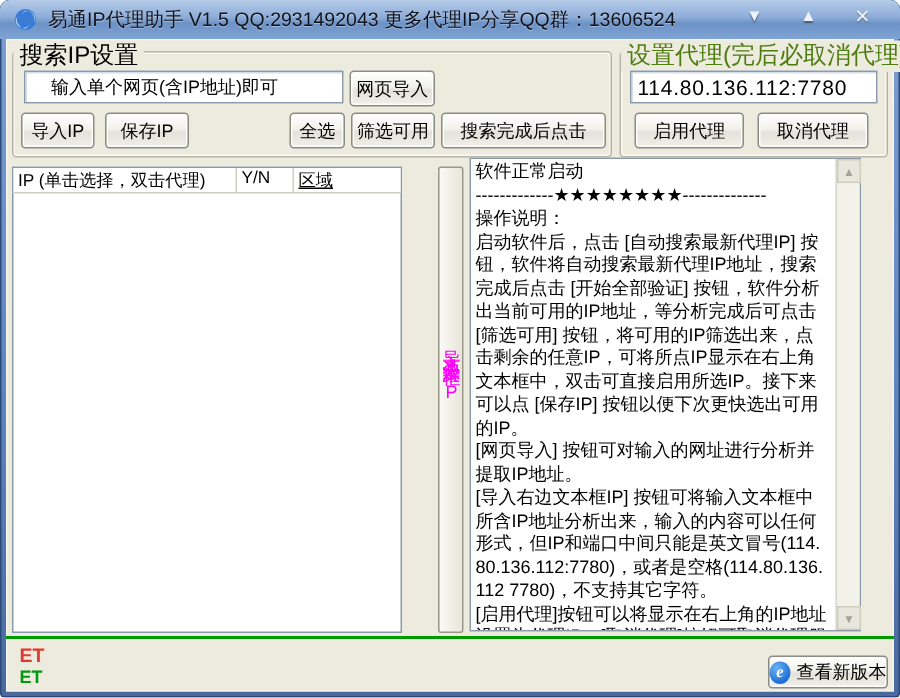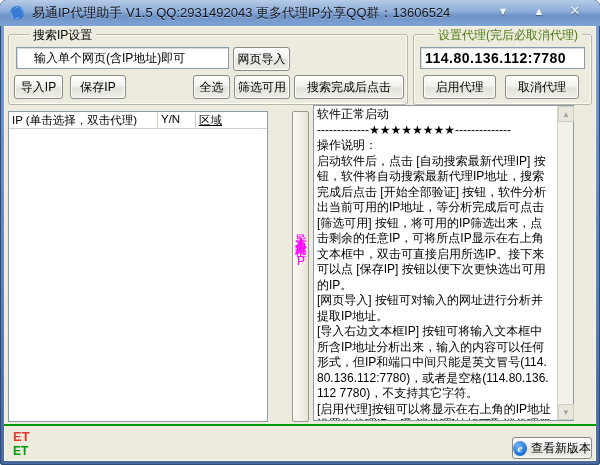--- a/index.html
+++ b/index.html
@@ -24,30 +24,30 @@
   .win-btn { width:22px; height:16px; text-align:center; color:#eef3fb; font-size:11px; line-height:16px; cursor:default; text-shadow:0 1px 1px rgba(0,0,0,.4); }
   .win-btn.close { font-size:13px; }
 
   .client {
     position:absolute; left:4px; top:26px; width:592px; height:435px;
     background:#edeade; box-shadow:inset 0 0 0 1px #f6f4ec;
   }
 
   
   .groupbox { position:absolute; border:1px solid #b9b6a7; border-radius:3px; box-shadow:inset 0 0 0 1px #fbfaf5; }
-  .groupbox .gb-label { position:absolute; top:-8px; left:20px; background:#edeade; padding:0 4px; font-size:12px; white-space:nowrap;text-align:center; }
+  .groupbox .gb-label { position:absolute; top:-8px; left:0; background:#edeade; padding:0 4px; font-size:16px; white-space:nowrap;text-align:center; }
   .gb-label.red { color:#4d7c0f; }
 
   .textbox {
     position:absolute; background:#fff; border:1px solid #8a9aab;
     box-shadow:inset 1px 1px 0 #d5dde6; font-size:12px; padding:0 4px;
     font-family:"Liberation Sans","DejaVu Sans",sans-serif; color:#000;
   }
   input.textbox { outline:none; }
-  .ip-bold { font-weight:bold; font-size:14px; letter-spacing:.5px; }
+  .ip-bold { font-weight:normal; font-size:14px; letter-spacing:.5px; }
 
   .btn {
     position:absolute; display:flex; align-items:center; justify-content:center;
     background:linear-gradient(180deg,#ffffff 0%,#f2f1ec 45%,#e4e2da 55%,#efeee8 100%);
     border:1px solid #8c8c86; border-radius:3px; font-size:12px; color:#000;
     box-shadow:inset 0 0 0 1px #fdfdfb; cursor:default; white-space:nowrap;
   }
 
   
   .ip-list { position:absolute; left:8px; top:110px; width:260px; height:311px; background:#fff; border:1px solid #8a9aab; }

